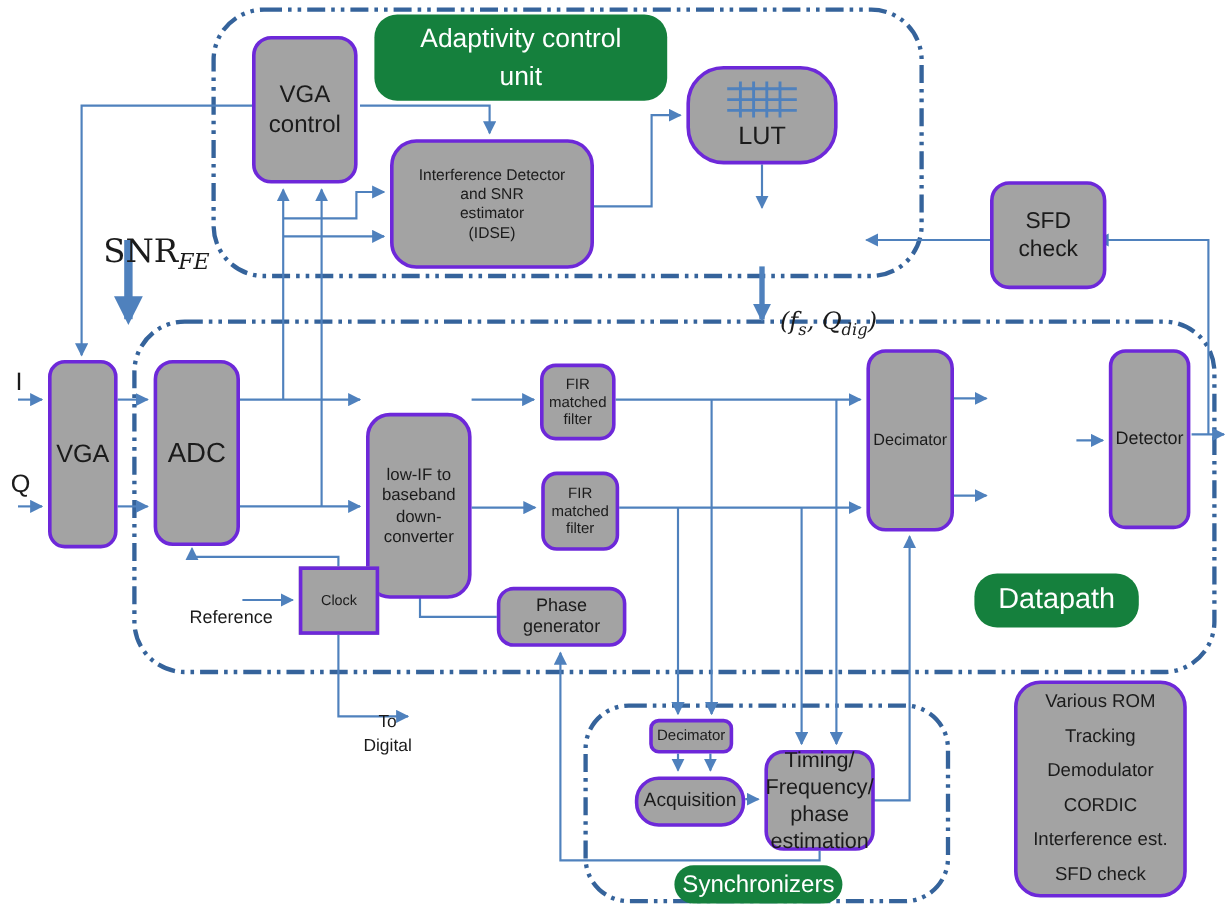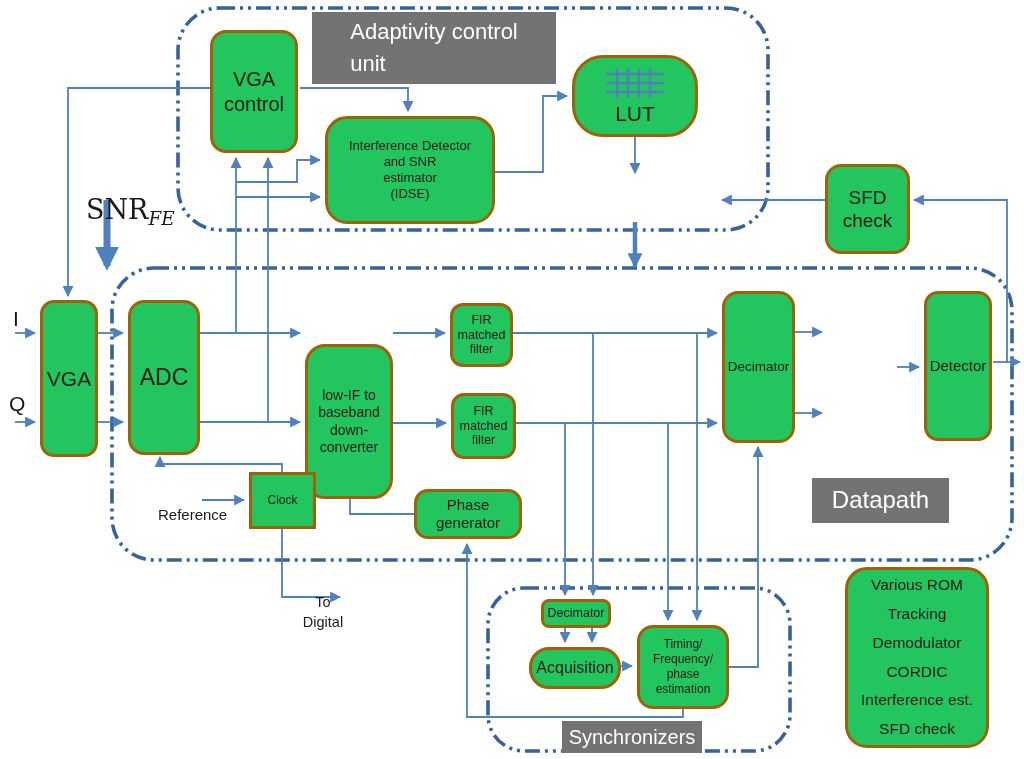--- a/index.html
+++ b/index.html
@@ -3,28 +3,28 @@
 <meta charset="utf-8">
 <style>
   html,body{margin:0;padding:0;background:#ffffff;}
   #stage{
     position:relative;width:1024px;height:759px;background:#ffffff;overflow:hidden;
     font-family:"Liberation Sans",sans-serif;color:#1b1b1b;
   }
   #wires{position:absolute;left:0;top:0;z-index:1;}
   .blk{
     position:absolute;box-sizing:border-box;z-index:2;
-    background:#22c55e;border:3px solid #a16207;border-radius:16px;
+    background:#a3a3a3;border:3px solid #6d28d9;border-radius:16px;
     display:flex;align-items:center;justify-content:center;
     text-align:center;white-space:pre-line;line-height:1.22;
   }
   .band{
-    position:absolute;z-index:3;background:#737373;color:#ffffff;
-    display:flex;align-items:center;justify-content:center;
-    white-space:pre-line;line-height:1.45;
+    position:absolute;z-index:3;background:#15803d;color:#ffffff;
+    display:flex;align-items:center;justify-content:center;text-align:center;
+    white-space:pre-line;line-height:1.45;border-radius:19px;
   }
   .lbl{position:absolute;z-index:3;white-space:pre-line;}
   .math{font-family:"DejaVu Serif",serif;}
   .math sub{font-style:italic;font-size:68%;}
   .lut-inner{display:flex;flex-direction:column;align-items:center;gap:1px;}
 </style>
 </head>
 <body>
 
 <div id="stage">
@@ -118,21 +118,21 @@
           <line x1="24" y1="2" x2="24" y2="32"></line>
           <line x1="35" y1="2" x2="35" y2="32"></line>
           <line x1="46" y1="2" x2="46" y2="32"></line>
         </g>
       </svg>
       <span style="font-size:21px;">LUT</span>
     </span>
   </div>
 
 
-  <div class="blk" style="left:825px;top:164px;width:85px;height:90px;font-size:19px;">SFD
+  <div class="blk" style="left:825px;top:151px;width:97px;height:90px;font-size:19px;">SFD
 check</div>
 
   <div class="blk" style="left:40px;top:300px;width:58px;height:157px;font-size:21px;border-radius:14px;">VGA</div>
 
   <div class="blk" style="left:128px;top:300px;width:72px;height:155px;font-size:23px;">ADC</div>
 
   <div class="blk" style="left:305px;top:296px;width:88px;height:155px;font-size:14px;border-radius:20px;margin-top:48px;">low-IF to
 baseband
 down-
 converter</div>
@@ -152,38 +152,41 @@
 
   <div class="blk" style="left:249px;top:472px;width:67px;height:57px;font-size:12px;border-radius:0;border-width:3.5px;">Clock</div>
 
   <div class="blk" style="left:414px;top:489px;width:108px;height:50px;font-size:15px;border-radius:14px;">Phase
 generator</div>
 
   <div class="blk" style="left:541px;top:599px;width:70px;height:29px;font-size:12.5px;border-radius:8px;">Decimator</div>
 
   <div class="blk" style="left:529px;top:647px;width:92px;height:42px;font-size:16px;border-radius:20px;">Acquisition</div>
 
-  <div class="blk" style="left:637px;top:625px;width:92px;height:84px;font-size:12px;line-height:1.25;">Timing/
+  <div class="blk" style="left:637px;top:625px;width:92px;height:84px;font-size:18px;line-height:1.25;">Timing/
 Frequency/
 phase
 estimation</div>
 
   <div class="blk" style="left:845px;top:567px;width:144px;height:181px;font-size:15.5px;border-radius:22px;line-height:1.85;">Various ROM
 Tracking
 Demodulator
 CORDIC
 Interference est.
 SFD check</div>
 
   <div class="lbl" style="left:13px;top:307px;font-size:21px;">I</div>
   <div class="lbl" style="left:9px;top:392px;font-size:21px;">Q</div>
 
   <div class="lbl math" style="left:86px;top:163px;font-size:27px;">
     <span>SNR</span><sub>FE</sub>
   </div>
 
+  <div class="lbl math" style="left:650px;top:231px;font-size:20px;font-style:italic;">
+    <span>(f</span><sub>s</sub><span>, Q</span><sub>dig</sub><span>)</span>
+  </div>
 
   <div class="lbl" style="left:158px;top:506px;font-size:15px;">Reference</div>
 
   <div class="lbl" style="left:295px;top:593px;width:56px;text-align:center;font-size:14.5px;line-height:1.35;">To
 Digital</div>
 
 </div>
 
 </body></html>

